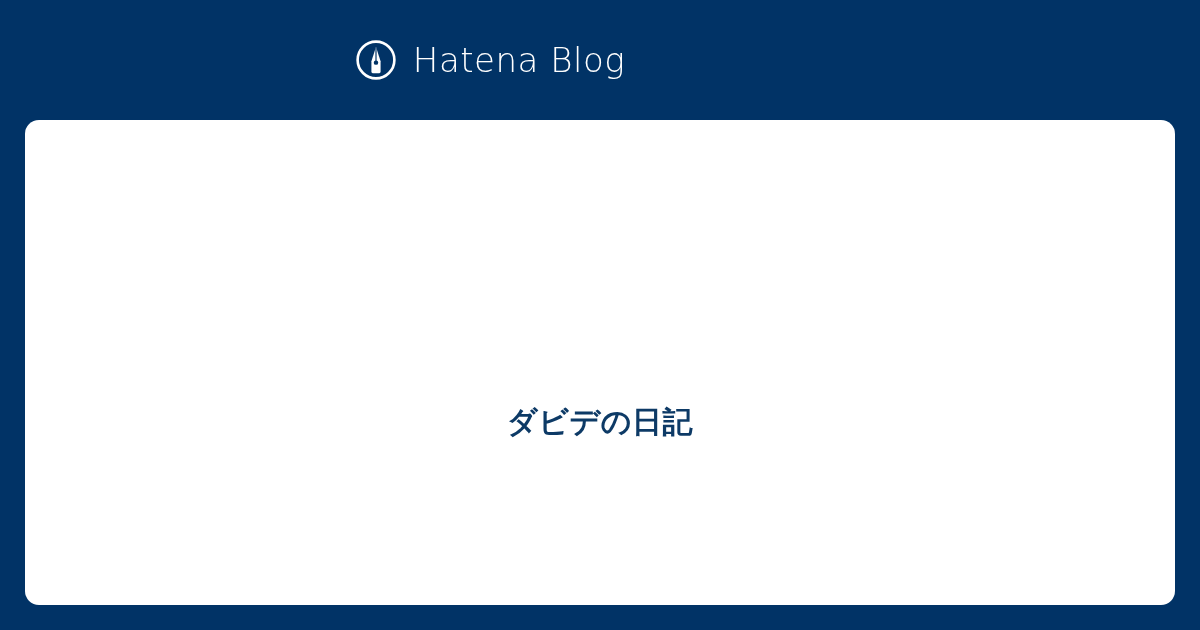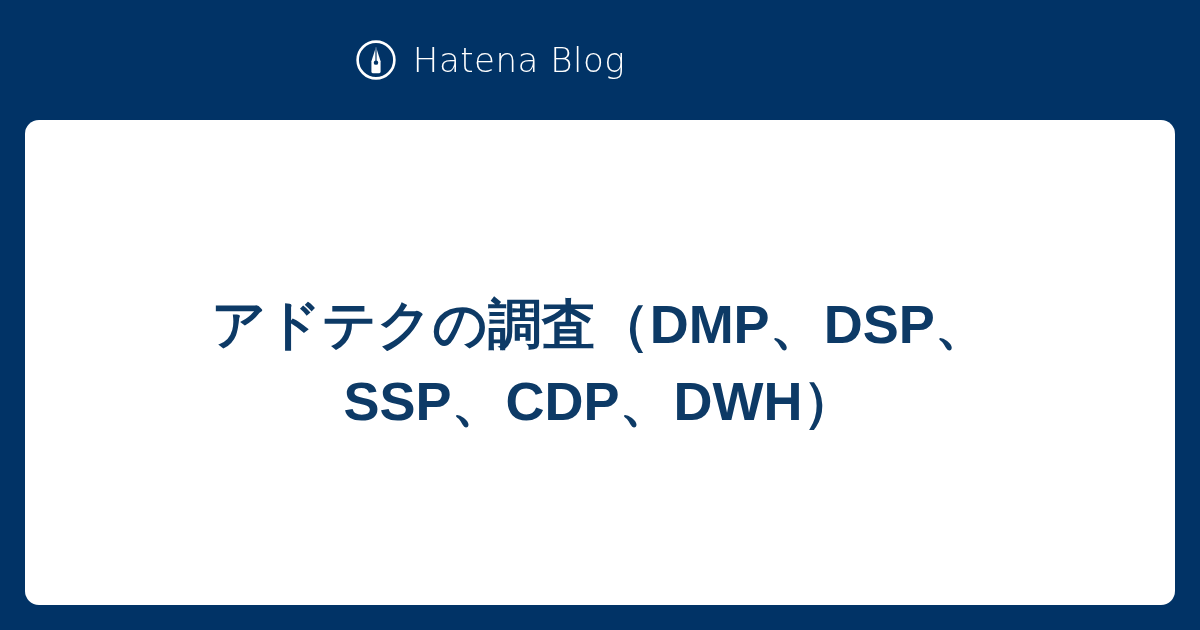--- a/index.html
+++ b/index.html
@@ -112,17 +112,17 @@
       <circle cx="32" cy="32" r="28" fill="none" stroke="#ffffff" stroke-width="4"></circle>
       <path d="M32 12 L39 34 L39 50 Q39 52 37 52 L27 52 Q25 52 25 50 L25 34 Z" fill="#ffffff"></path>
       <circle cx="32" cy="36" r="3.4" fill="#013366"></circle>
       <rect x="31.1" y="14" width="1.8" height="22" fill="#013366"></rect>
     </svg>
     <span class="brand-name">Hatena Blog</span>
   </div>
 
   <div class="entry-card">
     <div class="entry-inner">
-      <h1 class="entry-title">アドテクの調査（DMP、DSP、SSP、CDP、DWH）</h1>
+      <div class="entry-blog-name">ダビデの日記</div>
     </div>
   </div>
 
 </div>
 
 </body></html>

